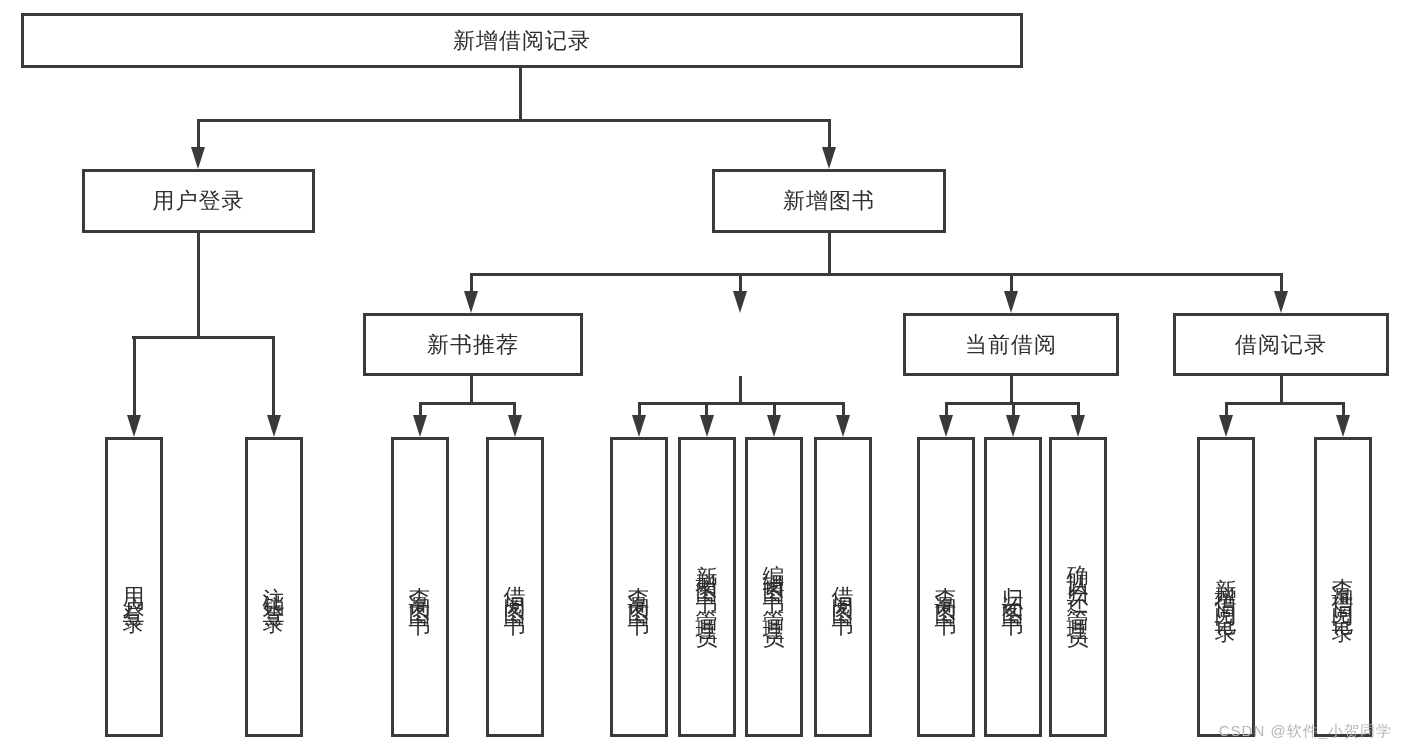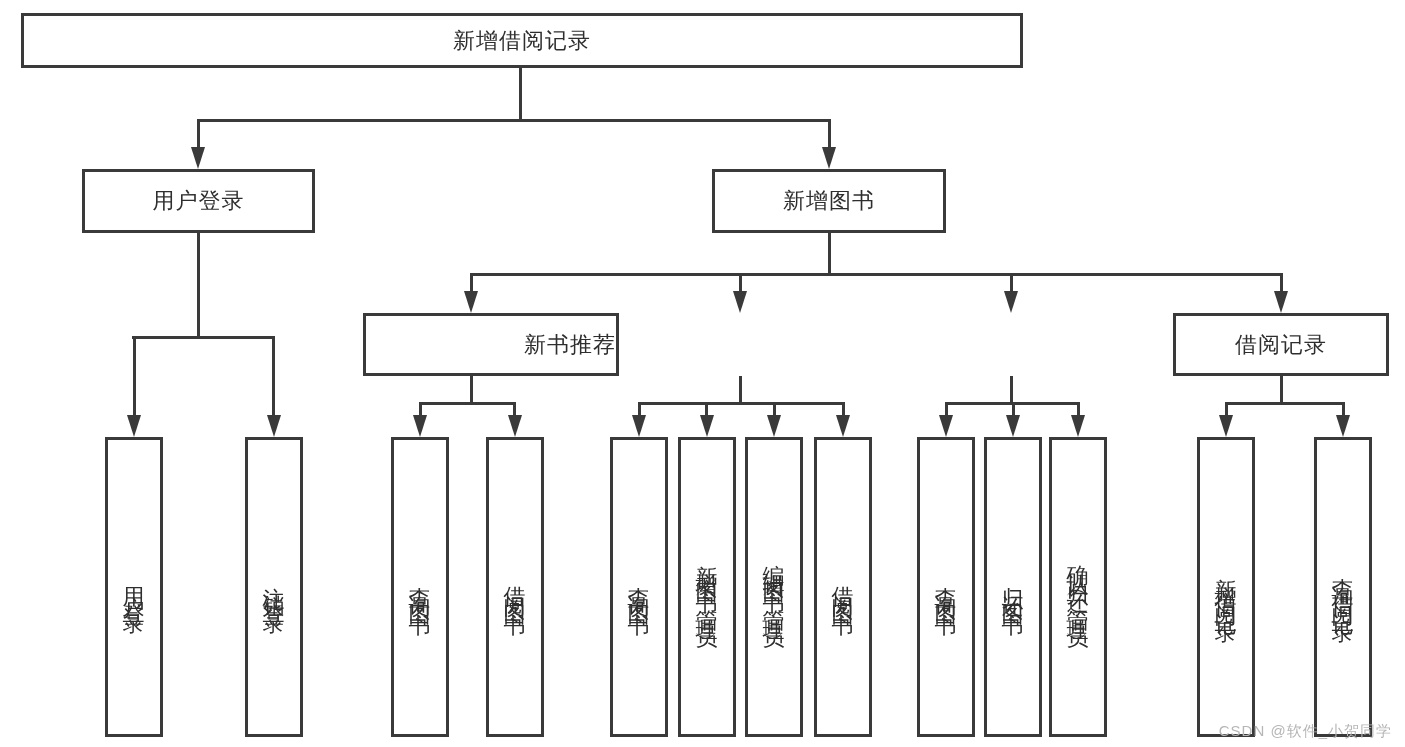--- a/index.html
+++ b/index.html
@@ -93,22 +93,25 @@
   <div class="hl" style="left:470px;top:273px;width:813px;"></div>
   <div class="vl" style="left:470px;top:273px;height:20px;"></div>
   <div class="ar" style="left:464px;top:291px;"></div>
   <div class="vl" style="left:739px;top:273px;height:20px;"></div>
   <div class="ar" style="left:733px;top:291px;"></div>
   <div class="vl" style="left:1010px;top:273px;height:20px;"></div>
   <div class="ar" style="left:1004px;top:291px;"></div>
   <div class="vl" style="left:1280px;top:273px;height:20px;"></div>
   <div class="ar" style="left:1274px;top:291px;"></div>
 
-  <div class="node" style="left:363px;top:313px;width:256px;height:63px;justify-content:flex-end;">
+  <div class="node" style="left:363px;top:313px;width:220px;height:63px;">
     <span>新书推荐</span>
+  </div>
+  <div class="node" style="left:903px;top:313px;width:216px;height:63px;">
+    <span>当前借阅</span>
   </div>
   <div class="node" style="left:1173px;top:313px;width:216px;height:63px;">
     <span>借阅记录</span>
   </div>
 
   <div class="vl" style="left:470px;top:376px;height:26px;"></div>
   <div class="hl" style="left:419px;top:402px;width:97px;"></div>
   <div class="vl" style="left:419px;top:402px;height:14px;"></div>
   <div class="ar" style="left:413px;top:415px;"></div>
   <div class="vl" style="left:513px;top:402px;height:14px;"></div>

